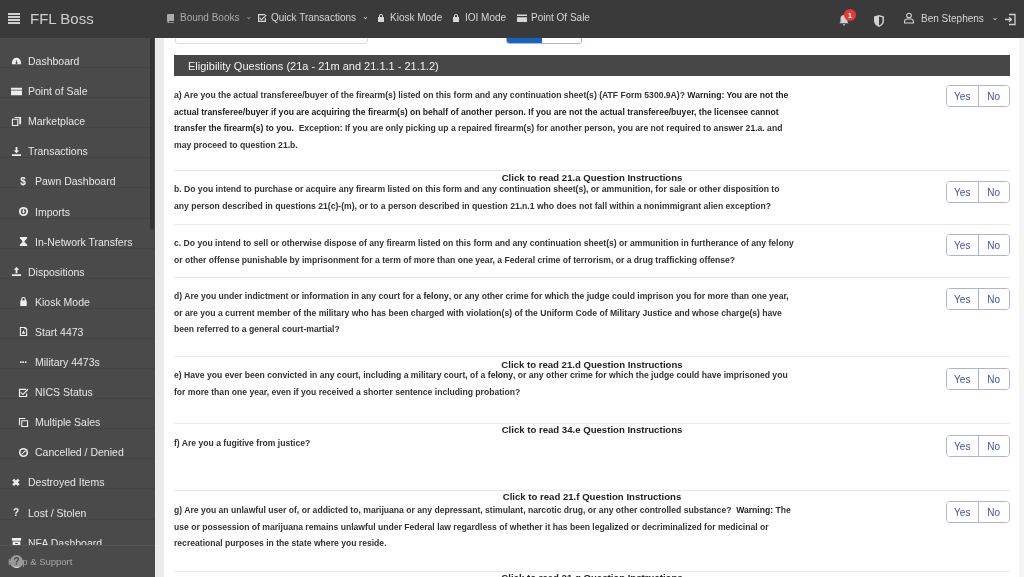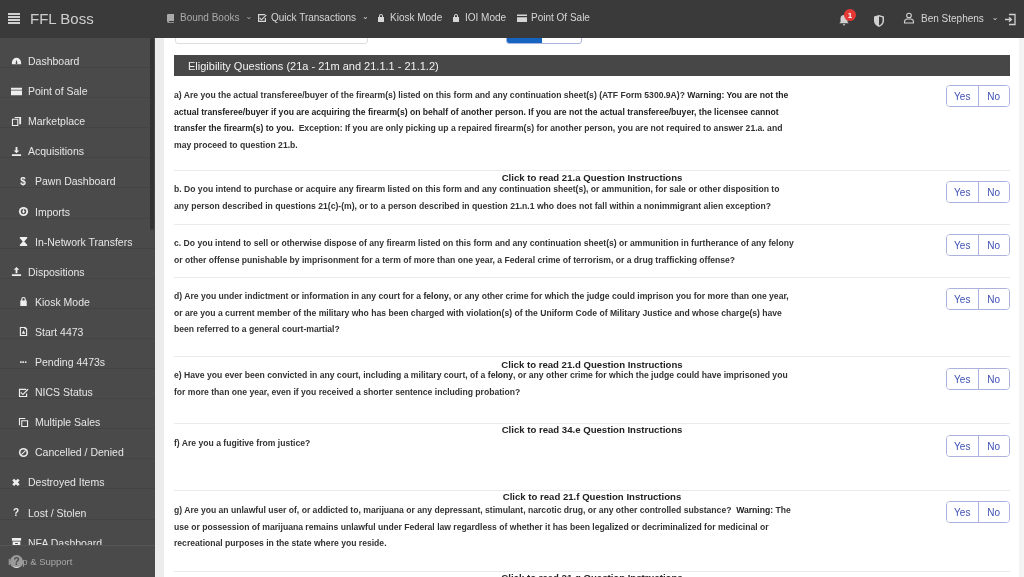--- a/index.html
+++ b/index.html
@@ -150,21 +150,21 @@
         </svg>
       </span>
     <span>Marketplace</span>
   </div>
   <div class="side-item">
     <span class="ico">
         <svg viewBox="0 0 12 12">
           <path d="M5 1h2v4h2L6 8 3 5h2zM1 9h10v2H1z"></path>
         </svg>
       </span>
-    <span>Acquisitions</span>
+    <span>Transactions</span>
   </div>
   <div class="side-item sub">
     <span class="ico" style="font-weight:bold">$</span>
     <span>Pawn Dashboard</span>
   </div>
   <div class="side-item sub">
     <span class="ico">
         <svg viewBox="0 0 12 12">
           <circle cx="6" cy="6" r="5"></circle>
           <circle cx="6" cy="6" r="3" fill="#4a4a4a"></circle>
@@ -201,21 +201,21 @@
     <span class="ico">
         <svg viewBox="0 0 12 12">
           <path d="M2 1h6l2 2v8H2zm1.2 1.2v7.6h5.6V3.5H7V2.2z"></path>
           <path d="M4 8.5l2-4 2 4z"></path>
         </svg>
       </span>
     <span>Start 4473</span>
   </div>
   <div class="side-item sub">
     <span class="ico" style="font-weight:bold;letter-spacing:-1px">···</span>
-    <span>Pending 4473s</span>
+    <span>Military 4473s</span>
   </div>
   <div class="side-item sub">
     <span class="ico">
         <svg viewBox="0 0 12 12">
           <path d="M1 2h8v1.3H2.3v6.4h6.4V7H10v4H1z"></path>
           <path d="M3.5 5.5l1.8 1.8L10.5 2l.9.9-6.1 6.1-2.7-2.7z"></path>
         </svg>
       </span>
     <span>NICS Status</span>
   </div>

